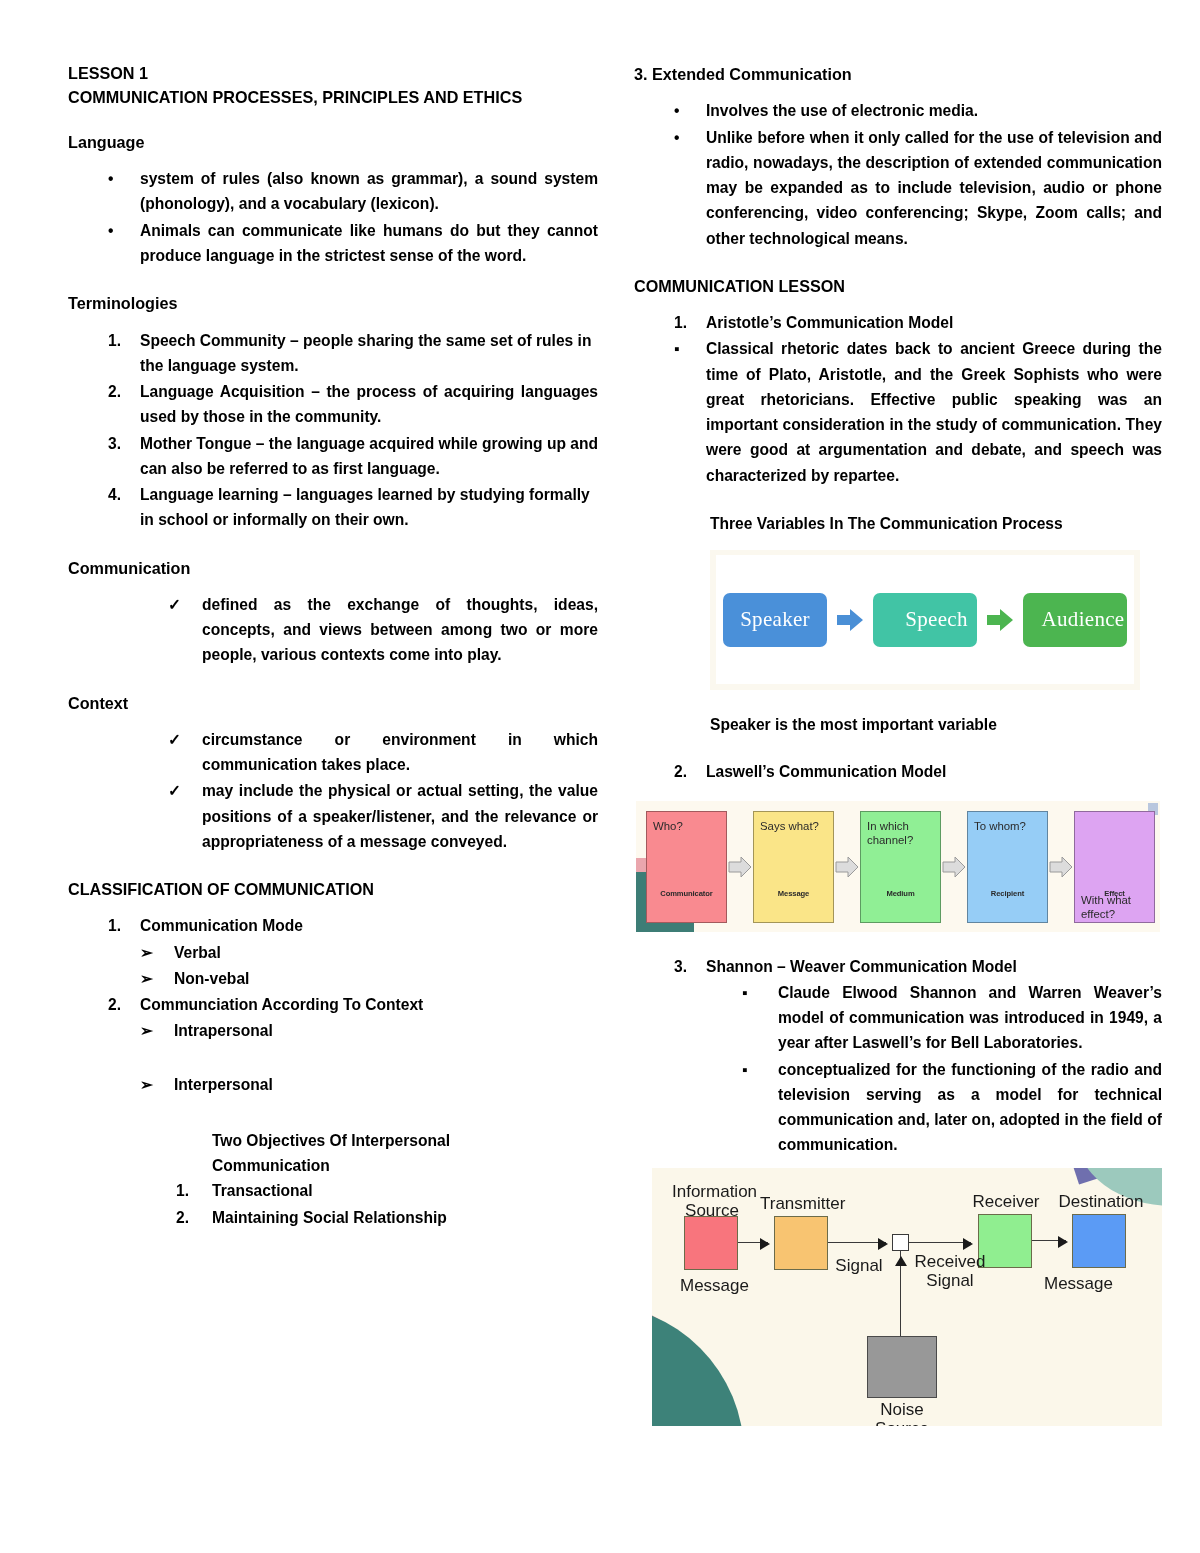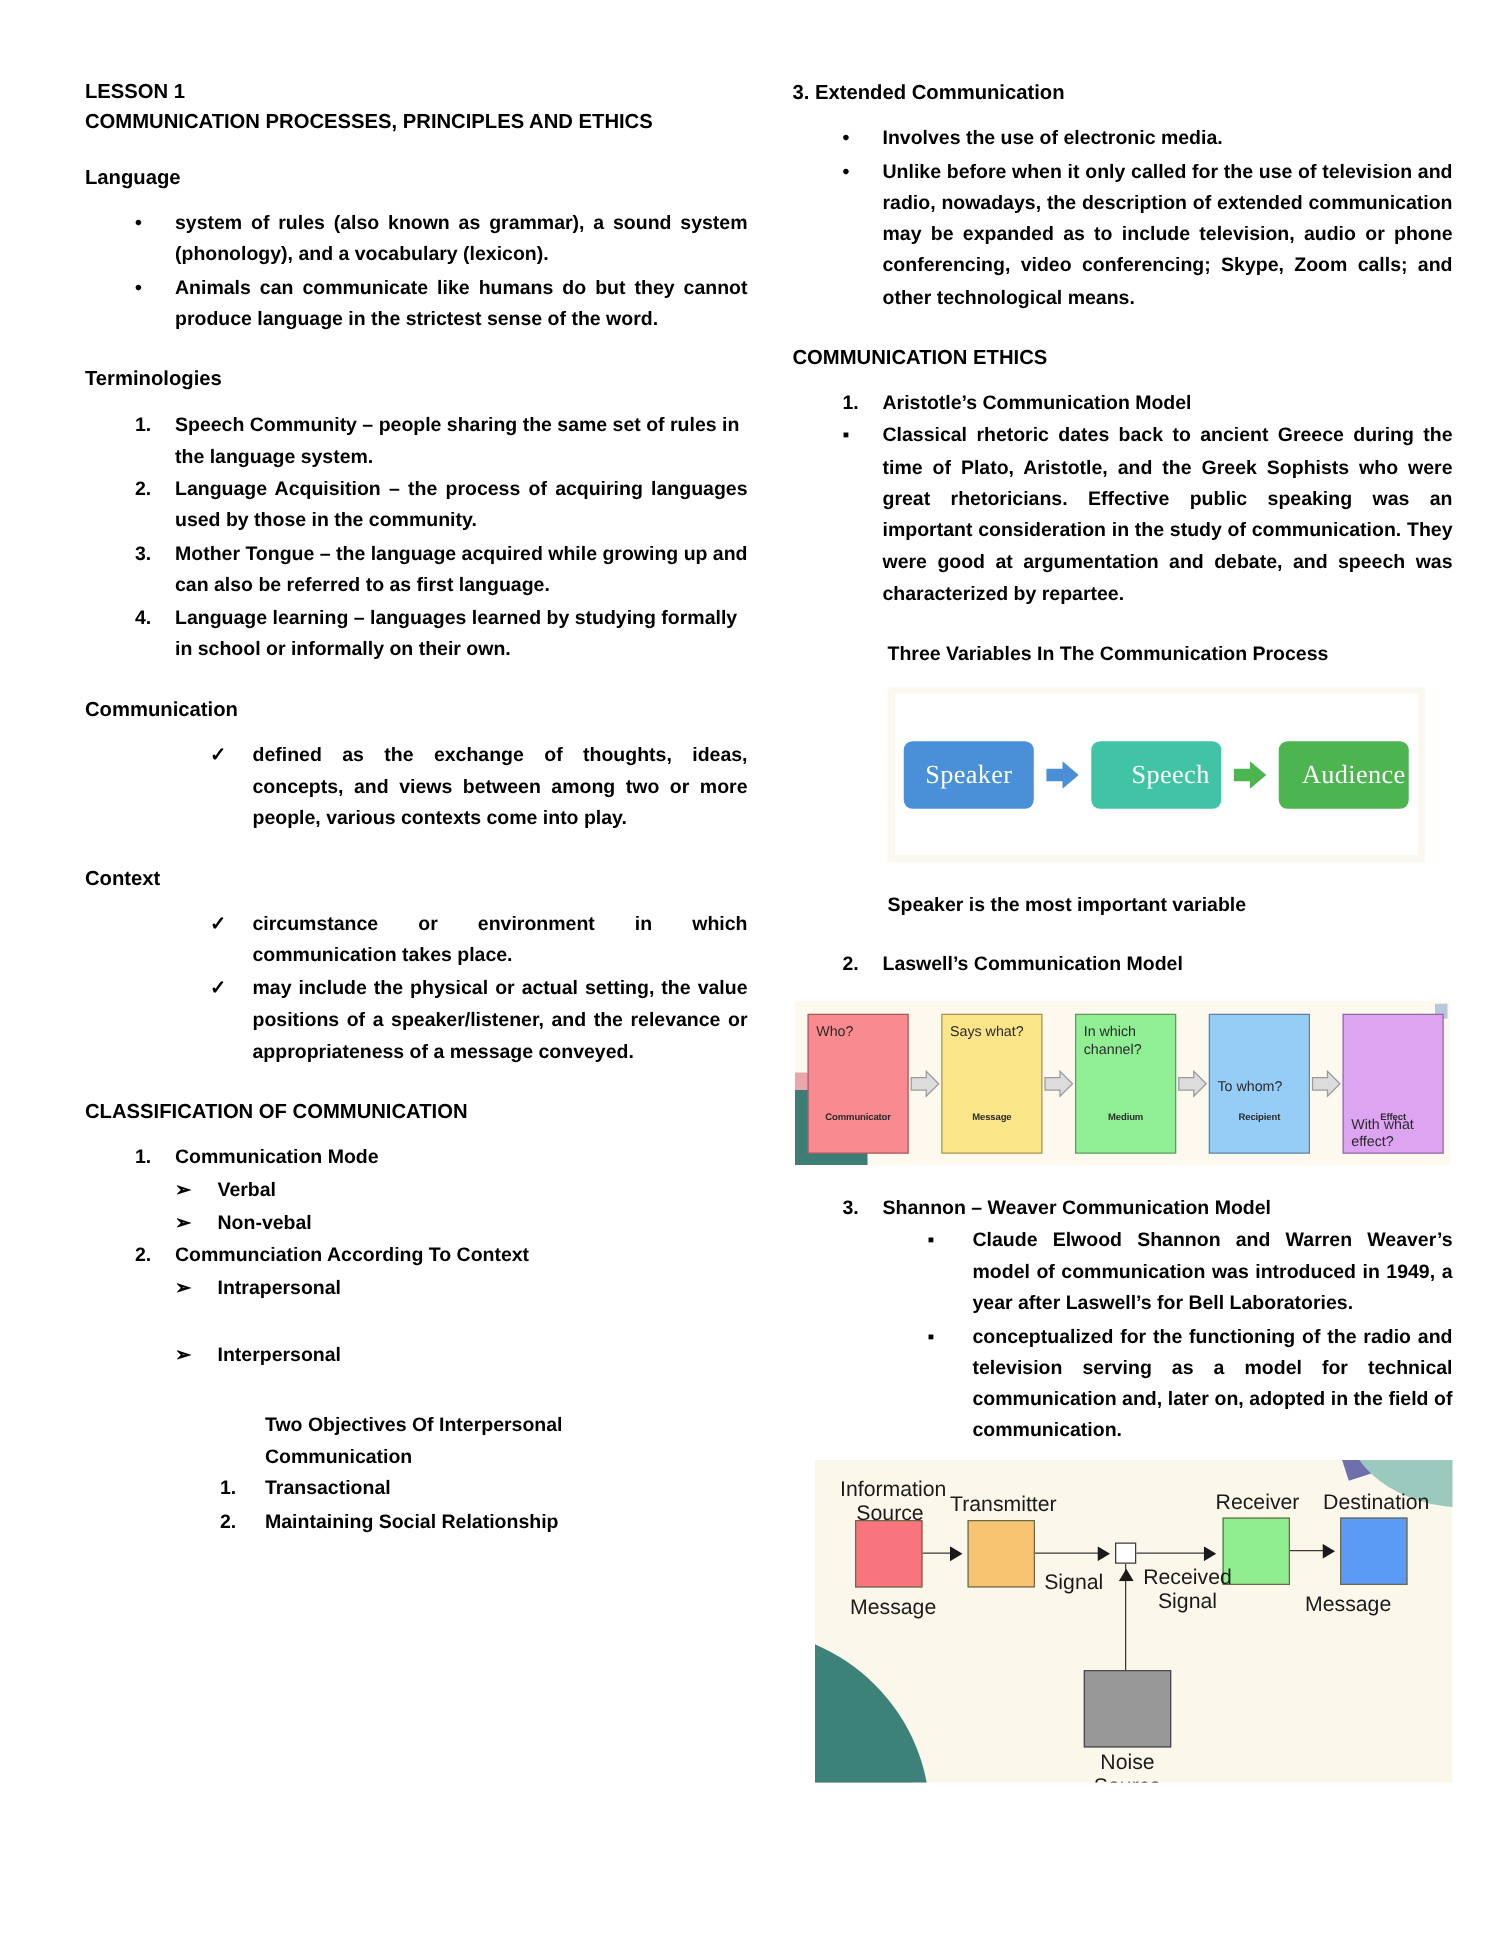--- a/index.html
+++ b/index.html
@@ -176,21 +176,21 @@
     bottom: 24px;
     text-align: center;
     font-size: 7.6px;
     font-weight: bold;
     color: #2a2a2a;
     letter-spacing: -0.1px;
   }
   .lbox.c1 { background: #f98a90; }
   .lbox.c2 { background: #fae588; }
   .lbox.c3 { background: #90ef95; }
-  .lbox.c4 { background: #96cdf6; justify-content: center; }
+  .lbox.c4 { background: #96cdf6; }
   .lbox.c5 { background: #dda4f2; justify-content: flex-end; }
   .lsep {
     flex: 1 1 auto;
     display: flex;
     align-items: center;
     justify-content: center;
   }
   .lsep svg { display: block; }
 
   
@@ -382,21 +382,21 @@
         <span class="marker">•</span>
         <span class="body nojustify">Involves the use of electronic media.</span>
       </li>
       <li class="item lvl-bul">
         <span class="marker">•</span>
         <span class="body">Unlike before when it only called for the use of television and radio, nowadays, the description of extended communication may be expanded as to include television, audio or phone conferencing, video conferencing; Skype, Zoom calls; and other technological means.</span>
       </li>
     </ul>
 
     <div class="gap-md"></div>
-    <div class="subhead">COMMUNICATION ETHICS</div>
+    <div class="subhead">COMMUNICATION LESSON</div>
 
     <ol class="list">
       <li class="item lvl1">
         <span class="marker">1.</span>
         <span class="body nojustify">Aristotle’s Communication Model</span>
       </li>
       <li class="item lvl-sq">
         <span class="marker">▪</span>
         <span class="body">Classical rhetoric dates back to ancient Greece during the time of Plato, Aristotle, and the Greek Sophists who were great rhetoricians. Effective public speaking was an important consideration in the study of communication. They were good at argumentation and debate, and speech was characterized by repartee.</span>
       </li>

